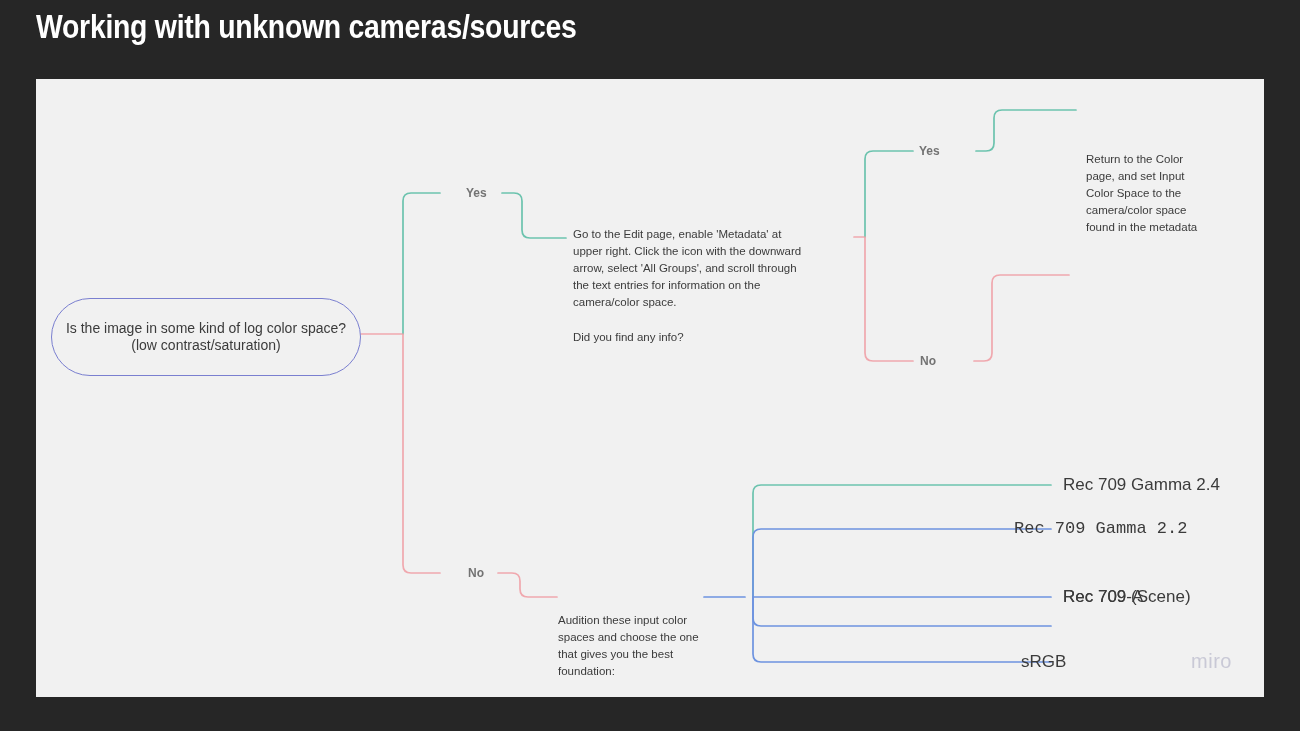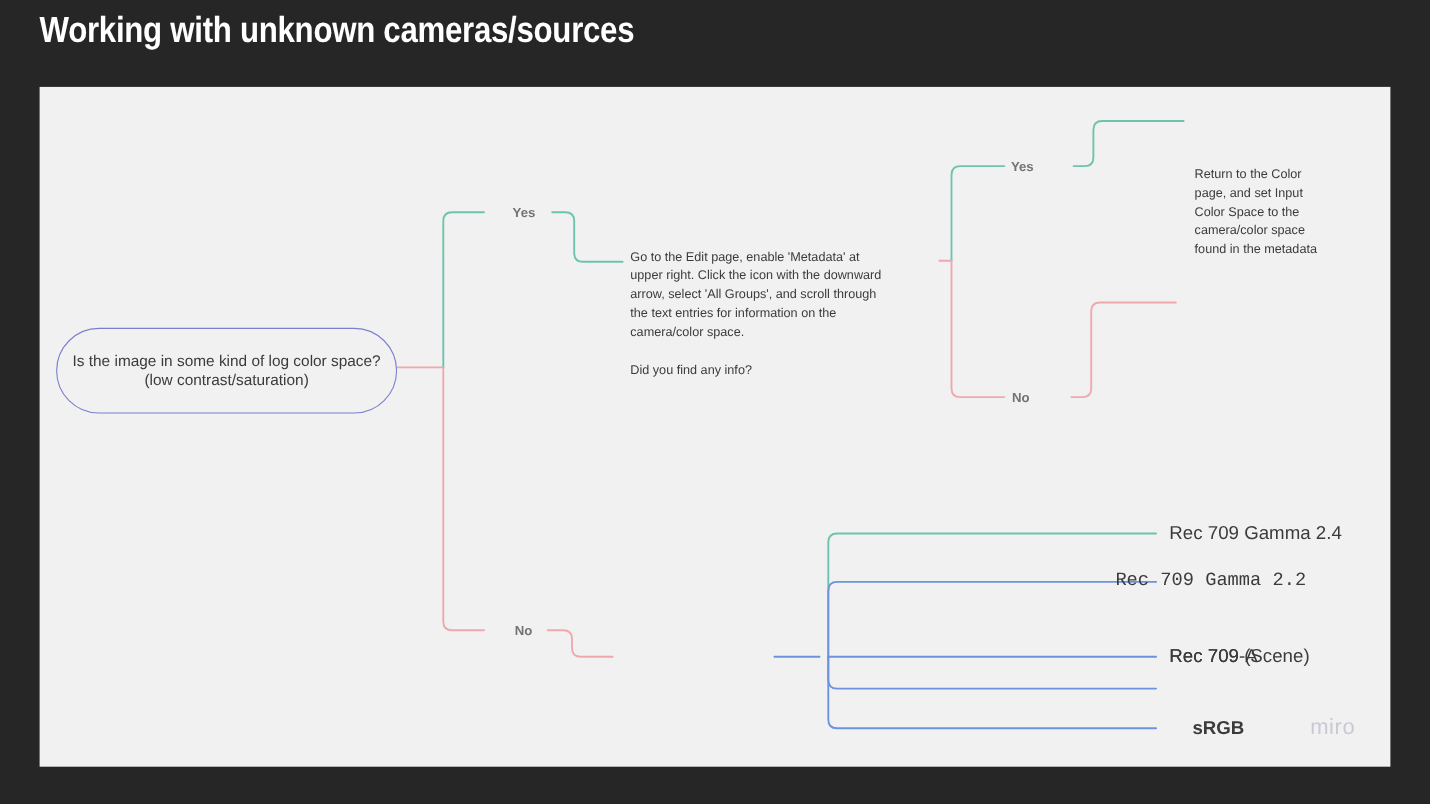--- a/index.html
+++ b/index.html
@@ -133,22 +133,23 @@
 
   <div class="branch-label" style="left:884px; top:275px;">No</div>
 
   <div class="node-text" style="left:537px; top:99px; width:236px;">Go to the Edit page, enable 'Metadata' at upper right. Click the icon with the downward arrow, select 'All Groups', and scroll through the text entries for information on the camera/color space.</div>
 
   <div class="node-text" style="left:537px; top:202px; width:236px;">Did you find any info?</div>
 
   <div class="node-text" style="left:1050px; top:24px; width:120px;">Return to the Color page, and set Input Color Space to the camera/color space found in the metadata</div>
 
 
+  <div class="node-text" style="left:522px; top:485px; width:145px;">Audition these input color spaces and choose the one that gives you the best foundation:</div>
 
   <div class="list-item" style="left:1027px; top:398px;">Rec 709 Gamma 2.4</div>
   <div class="list-item" style="left:978px; top:442px;font-family:Liberation Mono, monospace;">Rec 709 Gamma 2.2</div>
   <div class="list-item" style="left:1027px; top:510px;">Rec 709 (Scene)</div>
   <div class="list-item" style="left:1027px; top:510px;text-align:center;">Rec 709-A</div>
-  <div class="list-item" style="left:1048px; top:575px;font-weight:bold;">sRGB</div>
+  <div class="list-item" style="left:985px; top:575px;">sRGB</div>
 
   <div id="miro-watermark">miro</div>
 
 </div>
 
 </body></html>

